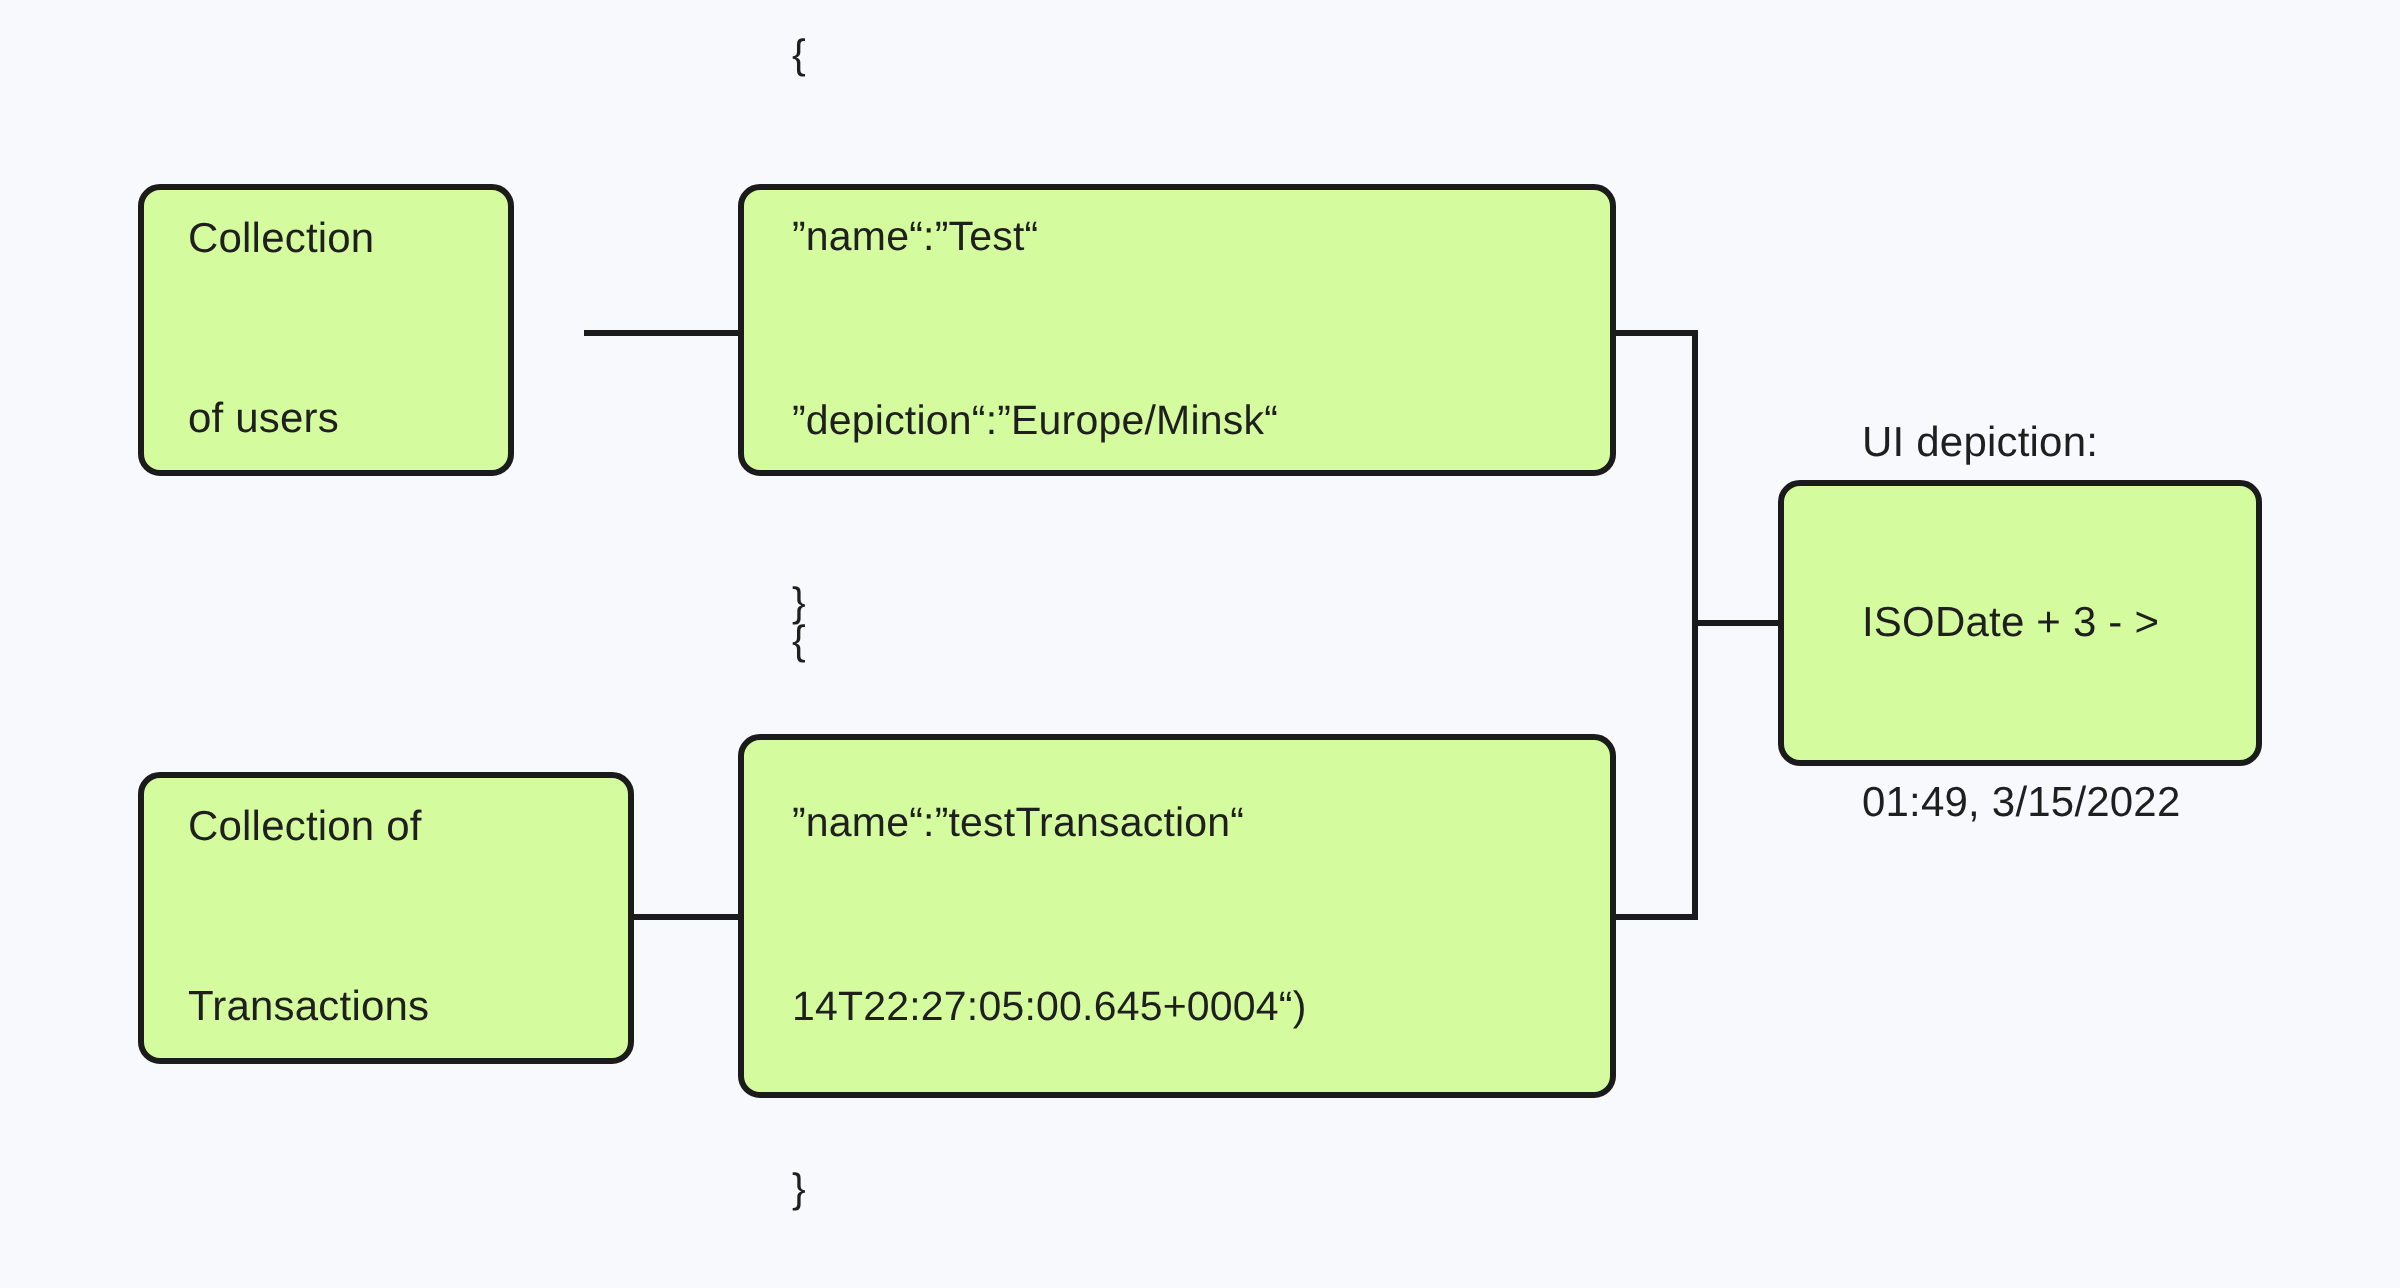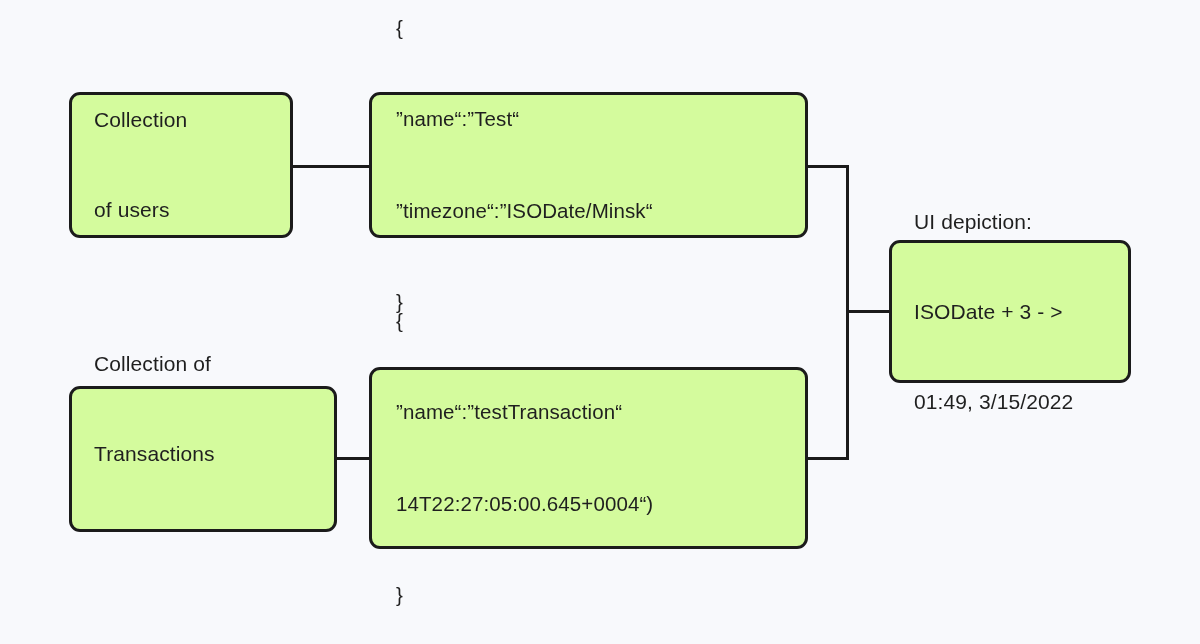--- a/index.html
+++ b/index.html
@@ -39,21 +39,21 @@
     padding: 0 22px;
   }
   .node.json {
     font-size: 20.5px;
     line-height: 30.5px;
   }
   .node.json .inner {
     padding: 0 24px;
   }
   .node.ui .inner {
-    padding: 0 22px;
+    padding: 0 39px;
   }
   .line {
     position: absolute;
     background: #1b1b1b;
   }
   .line.h { height: 3px; }
   .line.v { width: 3px; }
   .txt-line { display: block; }
 </style>
 </head>
@@ -66,37 +66,37 @@
   <div class="line h" style="left:292px; top:457px; width:78px;"></div>
 
   <div class="line h" style="left:805px; top:165px; width:44px;"></div>
 
   <div class="line h" style="left:805px; top:457px; width:44px;"></div>
 
   <div class="line v" style="left:846px; top:165px; height:295px;"></div>
 
   <div class="line h" style="left:846px; top:310px; width:46px;"></div>
 
-  <div class="node label" style="left:69px; top:92px; width:224px; height:146px;">
+  <div class="node label" style="left:69px; top:92px; width:188px; height:146px;">
     <div class="inner">
       <span class="txt-line">Collection</span>
       <span class="txt-line">of users</span>
     </div>
   </div>
 
   <div class="node json" style="left:369px; top:92px; width:439px; height:146px;">
     <div class="inner">
       <span class="txt-line">{</span>
       <span class="txt-line">”name“:”Test“</span>
-      <span class="txt-line">”timezone“:”ISODate/Minsk“</span>
+      <span class="txt-line">”depiction“:”Europe/Minsk“</span>
       <span class="txt-line">}</span>
     </div>
   </div>
 
-  <div class="node label" style="left:69px; top:386px; width:268px; height:146px;justify-content:flex-end;">
+  <div class="node label" style="left:69px; top:386px; width:248px; height:146px;">
     <div class="inner">
       <span class="txt-line">Collection of</span>
       <span class="txt-line">Transactions</span>
     </div>
   </div>
 
   <div class="node json" style="left:369px; top:367px; width:439px; height:182px;">
     <div class="inner">
       <span class="txt-line">{</span>
       <span class="txt-line">”name“:”testTransaction“</span>

